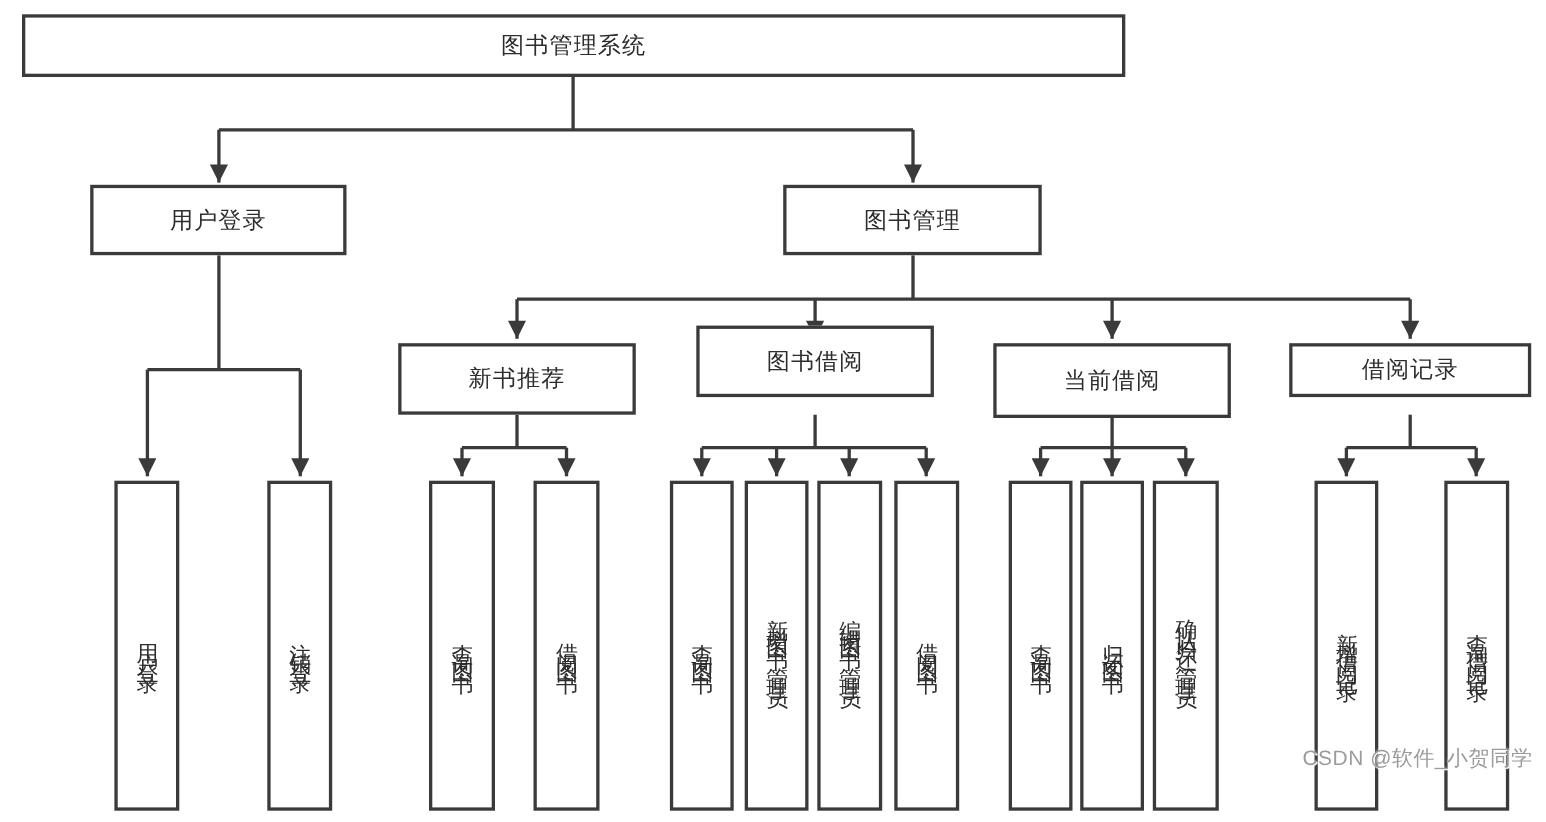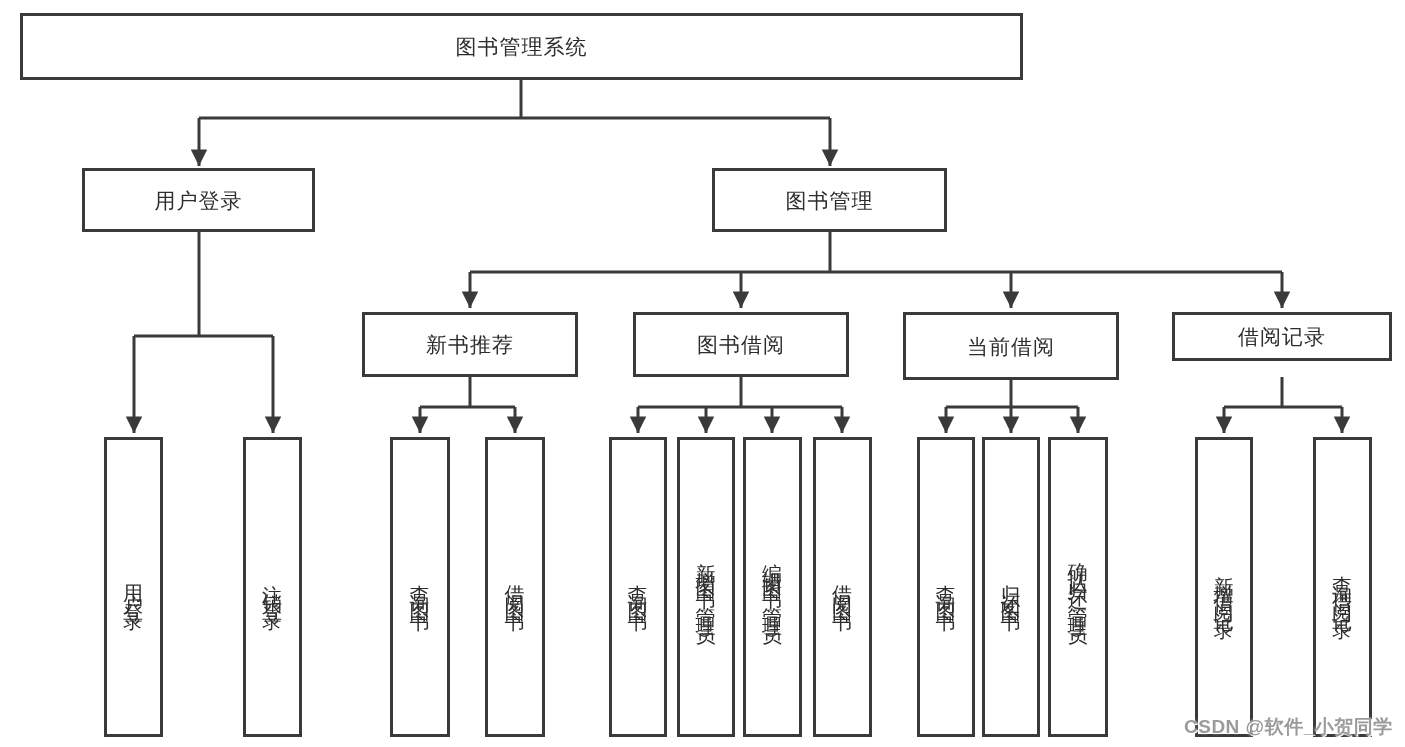--- a/index.html
+++ b/index.html
@@ -26,25 +26,24 @@
   .node.h span{
     font-size:21px;letter-spacing:1px;line-height:1;
     color:var(--text);white-space:nowrap;
   }
   .node.v span{
     writing-mode:vertical-rl;text-orientation:mixed;
     font-size:20px;letter-spacing:9px;line-height:1.1;
     color:var(--text);white-space:nowrap;
   }
   .watermark{
-    position:absolute;left:1184px;top:714px;width:216px;
+    position:absolute;left:1184px;top:676px;width:216px;
     font-size:19px;letter-spacing:0.5px;white-space:nowrap;
     color:var(--wm);
     text-shadow:0 0 3px #ffffff,1px 1px 0 #ffffff;
-    font-weight:bold;
   }
 </style>
 </head>
 <body>
 
 <div id="canvas">
 
   <svg class="wires" viewBox="0 0 1405 747" xmlns="http://www.w3.org/2000/svg">
     <defs>
       <marker id="arrow" viewBox="0 0 10 10" refX="10" refY="5" markerWidth="8" markerHeight="5.5" orient="auto" markerUnits="strokeWidth">
@@ -88,35 +87,35 @@
       <path d="M1011 407 V433" marker-end="url(#arrow)"></path>
       <path d="M1078 407 V433" marker-end="url(#arrow)"></path>
 
       <path d="M1282 377 V407"></path>
       <path d="M1224 407 H1342"></path>
       <path d="M1224 407 V433" marker-end="url(#arrow)"></path>
       <path d="M1342 407 V433" marker-end="url(#arrow)"></path>
     </g>
   </svg>
 
-  <div class="node h" style="left:20px;top:13px;width:1003px;height:67px">
+  <div class="node h" style="left:20px;top:13px;width:1003px;height:57px">
     <span>图书管理系统</span>
   </div>
 
   <div class="node h" style="left:82px;top:168px;width:233px;height:64px">
     <span>用户登录</span>
   </div>
   <div class="node h" style="left:362px;top:312px;width:216px;height:65px">
     <span>新书推荐</span>
   </div>
 
   <div class="node h" style="left:712px;top:168px;width:235px;height:64px">
     <span>图书管理</span>
   </div>
-  <div class="node h" style="left:633px;top:312px;width:216px;height:65px">
+  <div class="node h" style="left:633px;top:296px;width:216px;height:65px">
     <span>图书借阅</span>
   </div>
   <div class="node h" style="left:903px;top:312px;width:216px;height:68px">
     <span>当前借阅</span>
   </div>
   <div class="node h" style="left:1172px;top:312px;width:220px;height:49px">
     <span>借阅记录</span>
   </div>
 
   <div class="node v" style="left:104px;top:437px;width:59px;height:300px">

